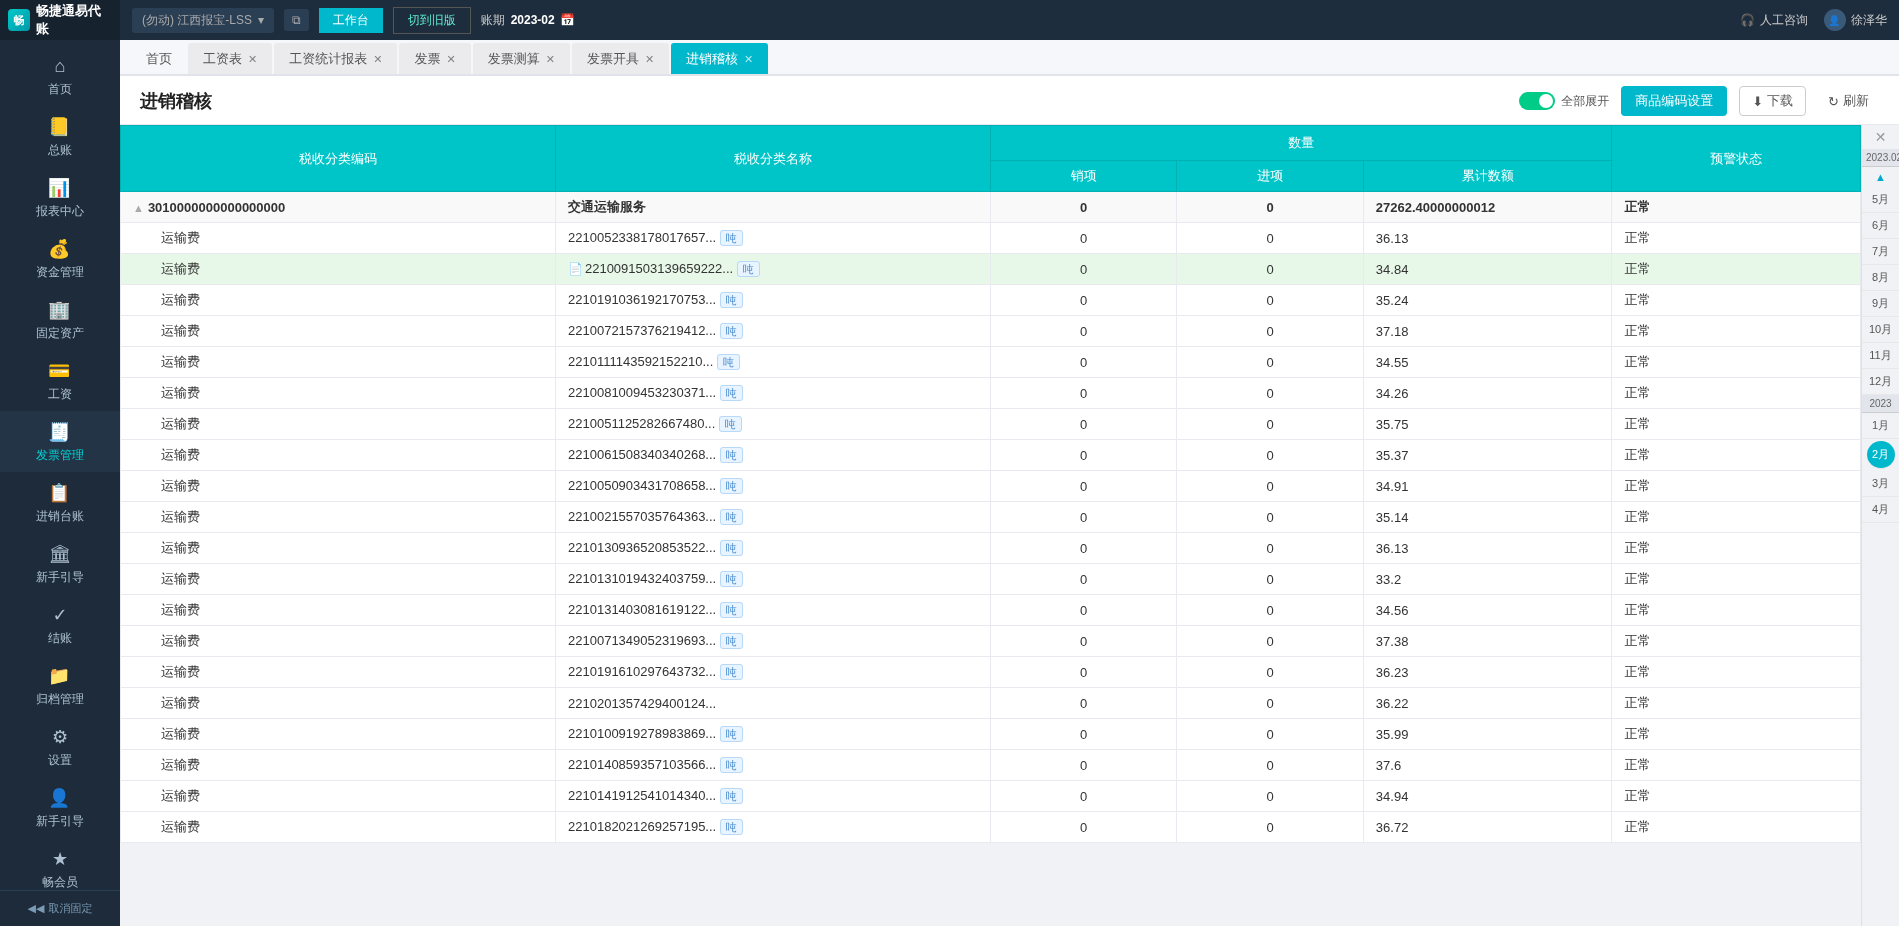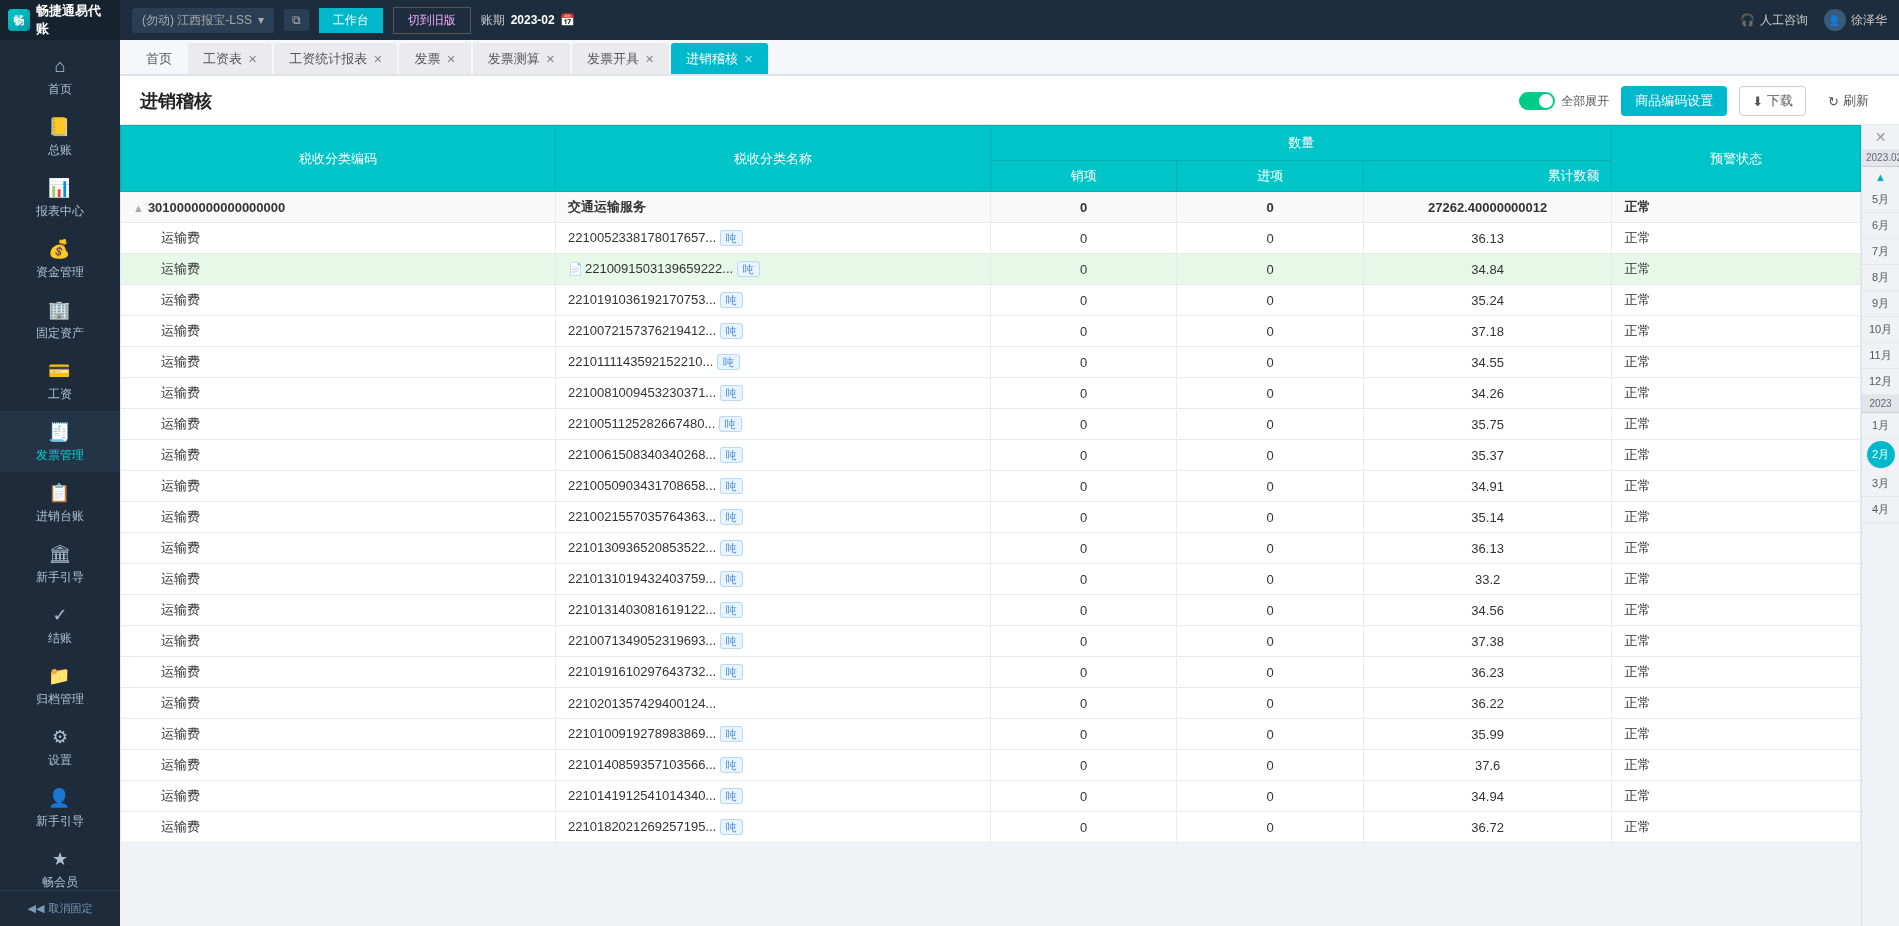--- a/index.html
+++ b/index.html
@@ -71,21 +71,21 @@
       color: #ccc; font-size: 12px; cursor: pointer;
       background: #2a3f54; padding: 4px 10px; border-radius: 3px;
       min-width: 140px;
     }
     .topbar-company span { color: #aaa; }
     .topbar-btn {
       padding: 4px 14px; border-radius: 0; border: none;
       cursor: pointer; font-size: 12px;
     }
     .btn-primary { background: #00b8cc; color: #fff; }
-    .btn-outline { background: transparent; color: #f0abfc; border: 1px solid #555; }
+    .btn-outline { background: transparent; color: #5eead4; border: 1px solid #555; }
     .topbar-period {
       display: flex; align-items: center; gap: 6px;
       color: #ccc; font-size: 12px;
     }
     .topbar-right {
       margin-left: auto; display: flex; align-items: center; gap: 16px;
       color: #ccc; font-size: 12px;
     }
     .topbar-right .user-info { display: flex; align-items: center; gap: 5px; cursor: pointer; }
 
@@ -180,21 +180,21 @@
     tbody tr td {
       padding: 6px 12px;
       border: 1px solid #e8eaf0;
       color: #333;
       white-space: nowrap;
     }
     tbody tr.highlighted { background: #e8f8e8; }
     tbody tr.group-row td { background: #f9f9f9; font-weight: bold; color: #333; }
 
     .qty-col { text-align: center; }
-    .num-col { text-align: center; }
+    .num-col { text-align: left; }
 
     
     .right-panel {
       width: 38px;
       background: #f0f2f5;
       border-left: 1px solid #dde0e8;
       display: flex; flex-direction: column;
       overflow: hidden;
       flex-shrink: 0;
     }
@@ -395,21 +395,21 @@
         <thead>
           <tr>
             <th rowspan="2" style="width:280px;">税收分类编码</th>
             <th rowspan="2" style="width:280px;">税收分类名称</th>
             <th colspan="3">数量</th>
             <th rowspan="2" style="width:160px;">预警状态</th>
           </tr>
           <tr class="sub-header">
             <th style="width:120px;">销项</th>
             <th style="width:120px;">进项</th>
-            <th style="width:160px;text-align:right;">累计数额</th>
+            <th style="width:160px;">累计数额</th>
           </tr>
         </thead>
         <tbody id="table-body">
             <tr class="group-row">
       <td>
         <span class="expand-icon">▲</span>3010000000000000000
       </td>
       <td>交通运输服务</td>
       <td class="qty-col">0</td>
       <td class="qty-col">0</td>

